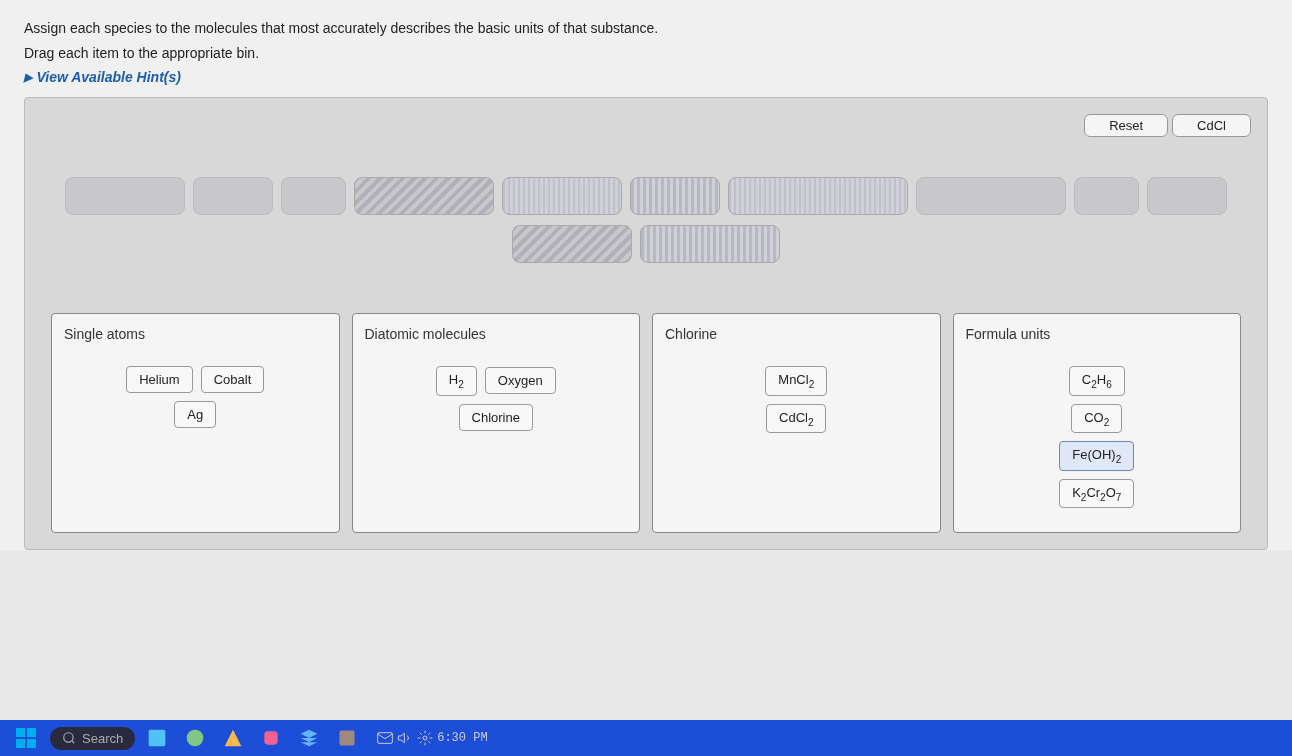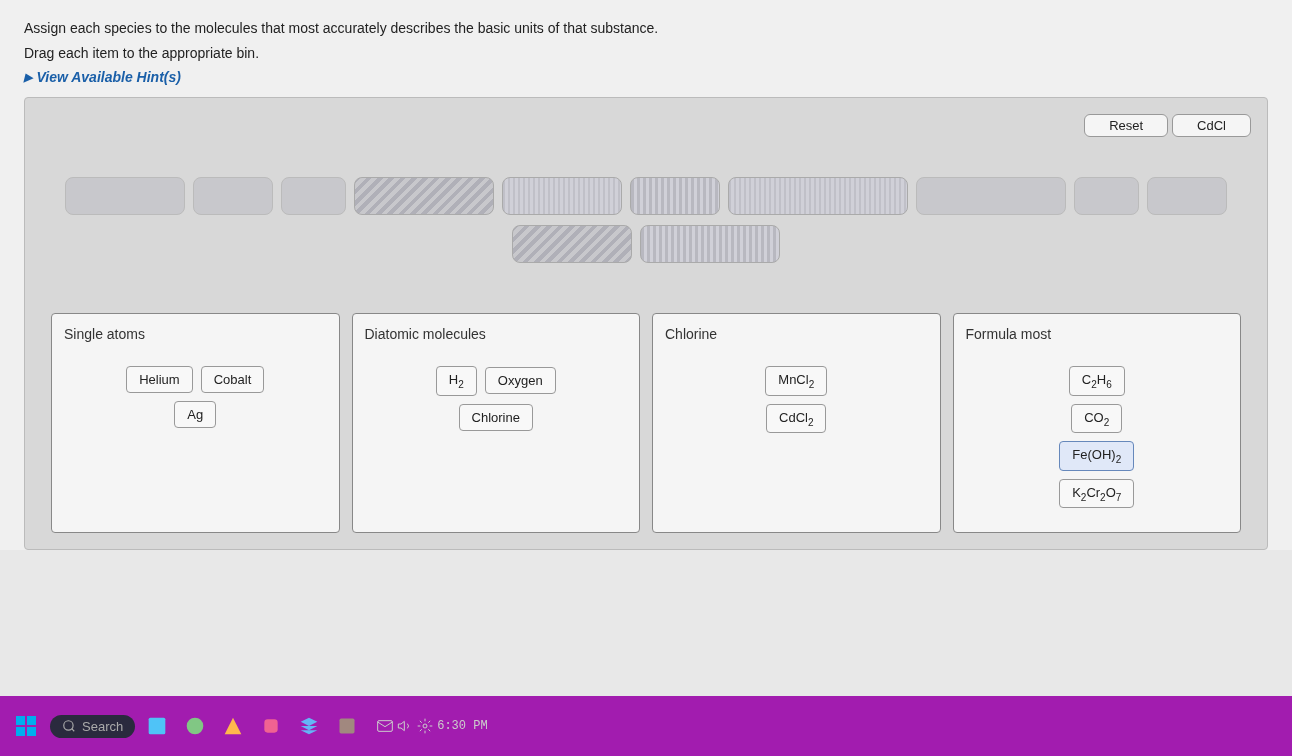--- a/index.html
+++ b/index.html
@@ -175,22 +175,22 @@
       align-items: center;
       margin-top: 24px;
     }
 
     
     .taskbar {
       position: fixed;
       bottom: 0;
       left: 0;
       width: 1292px;
-      height: 60px;
-      background: #a21caf;
+      height: 36px;
+      background: #1d4ed8;
       display: flex;
       align-items: center;
       padding: 0 8px;
       gap: 6px;
       z-index: 100;
     }
 
     .taskbar-start {
       width: 36px;
       height: 36px;
@@ -306,21 +306,21 @@
 
       <div class="bin">
         <div class="bin-title">Chlorine</div>
         <div class="bin-column">
           <div class="item-card">MnCl<sub>2</sub></div>
           <div class="item-card">CdCl<sub>2</sub></div>
         </div>
       </div>
 
       <div class="bin">
-        <div class="bin-title">Formula most</div>
+        <div class="bin-title">Formula units</div>
         <div class="bin-column">
           <div class="item-card">C<sub>2</sub>H<sub>6</sub></div>
           <div class="item-card">CO<sub>2</sub></div>
           <div class="item-card item-card-active">Fe(OH)<sub>2</sub></div>
           <div class="item-card">K<sub>2</sub>Cr<sub>2</sub>O<sub>7</sub></div>
         </div>
       </div>
 
     </div>
   </div>

